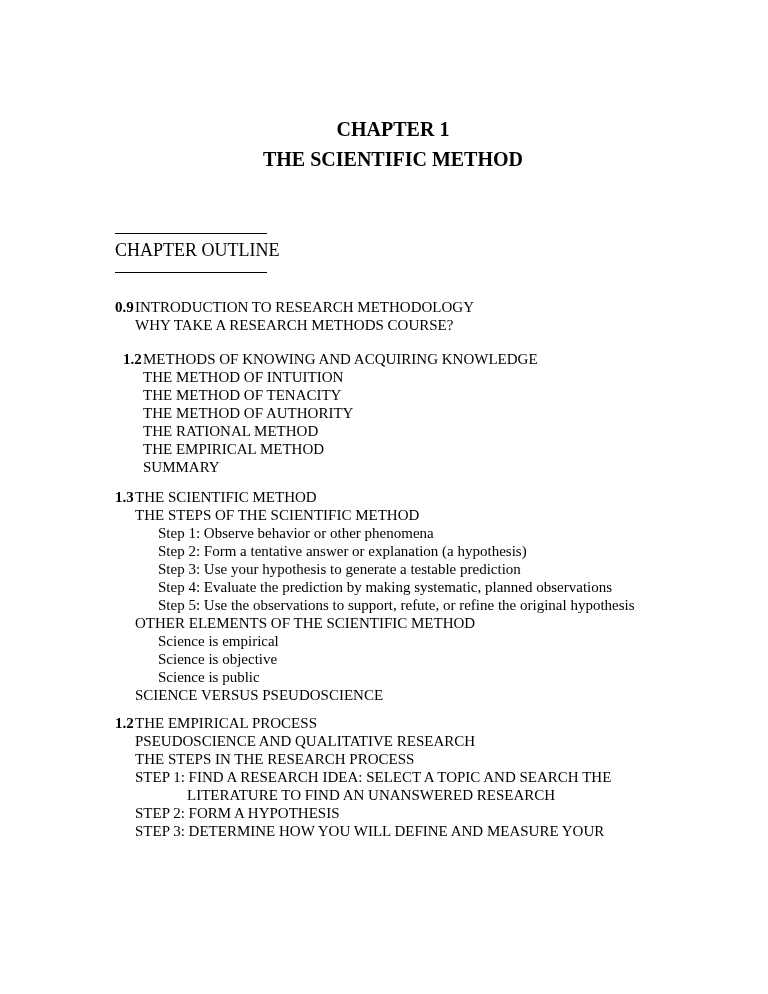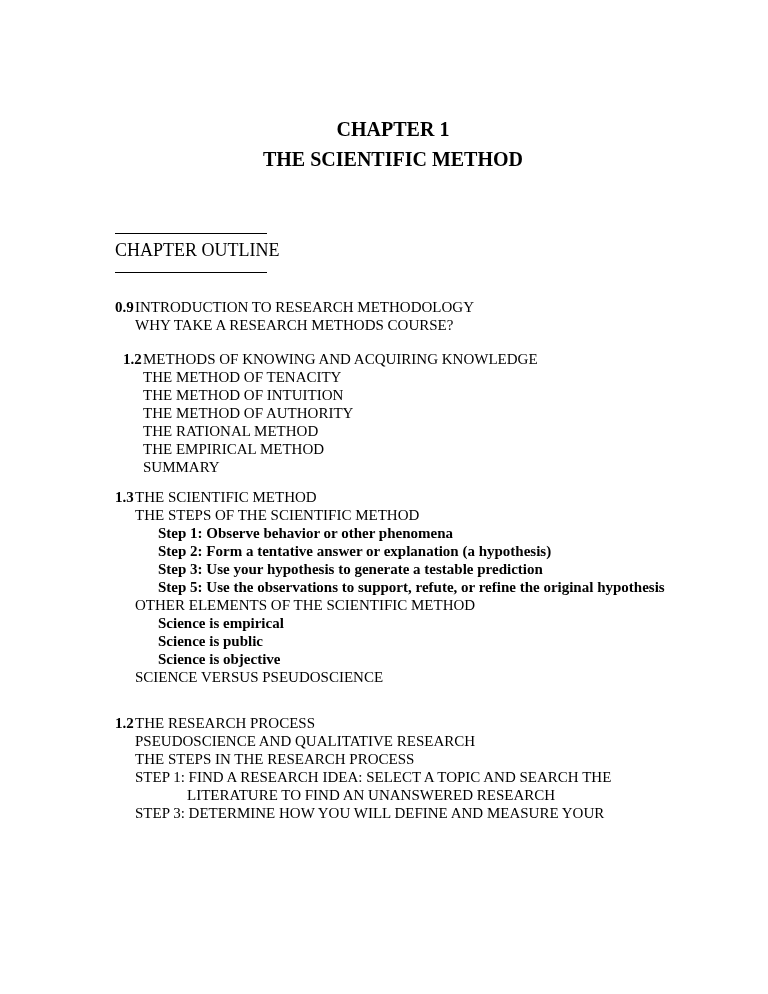--- a/index.html
+++ b/index.html
@@ -7,21 +7,21 @@
       font-family: "Liberation Serif", "DejaVu Serif", serif; color: #000; }
     .title-block { position: absolute; left: 9px; top: 114px; width: 768px; text-align: center; }
     .title-line { font-weight: bold; font-size: 20px; line-height: 30px; height: 30px; }
     .rule { position: absolute; left: 115px; width: 152px; height: 1px; background: #000; }
     .outline-heading { position: absolute; left: 115px; top: 239px; font-weight: normal; font-size: 18px; line-height: 22px; }
     .section { position: absolute; left: 115px; font-size: 15px; }
     .sec-row { position: relative; height: 18px; line-height: 18px; white-space: nowrap; }
     .sec-num { position: absolute; left: 0; font-weight: bold; }
     .sec-title { position: absolute; left: 20px; font-weight: normal; }
     .item { position: relative; height: 18px; line-height: 18px; white-space: nowrap; padding-left: 20px; }
-    .item.sub { padding-left: 43px; font-weight: bold; }
+    .item.sub { padding-left: 43px; }
     .item.cont { padding-left: 72px; }
   </style>
 </head>
 <body>
 
 <div class="title-block">
   <div class="title-line">CHAPTER 1</div>
   <div class="title-line">THE SCIENTIFIC METHOD</div>
 </div>
 
@@ -35,48 +35,50 @@
     <span class="sec-title">INTRODUCTION TO RESEARCH METHODOLOGY</span>
   </div>
   <div class="item">WHY TAKE A RESEARCH METHODS COURSE?</div>
 </div>
 
 <div class="section" style="top:350px;margin-left:8px;">
   <div class="sec-row">
     <span class="sec-num">1.2</span>
     <span class="sec-title">METHODS OF KNOWING AND ACQUIRING KNOWLEDGE</span>
   </div>
+  <div class="item">THE METHOD OF INTUITION</div>
   <div class="item">THE METHOD OF TENACITY</div>
-  <div class="item">THE METHOD OF INTUITION</div>
   <div class="item">THE METHOD OF AUTHORITY</div>
   <div class="item">THE RATIONAL METHOD</div>
   <div class="item">THE EMPIRICAL METHOD</div>
   <div class="item">SUMMARY</div>
 </div>
 
 <div class="section" style="top:488px;">
   <div class="sec-row">
     <span class="sec-num">1.3</span>
     <span class="sec-title">THE SCIENTIFIC METHOD</span>
   </div>
   <div class="item">THE STEPS OF THE SCIENTIFIC METHOD</div>
   <div class="item sub">Step 1: Observe behavior or other phenomena</div>
   <div class="item sub">Step 2: Form a tentative answer or explanation (a hypothesis)</div>
   <div class="item sub">Step 3: Use your hypothesis to generate a testable prediction</div>
+  <div class="item sub">Step 4: Evaluate the prediction by making systematic, planned observations</div>
   <div class="item sub">Step 5: Use the observations to support, refute, or refine the original hypothesis</div>
   <div class="item">OTHER ELEMENTS OF THE SCIENTIFIC METHOD</div>
   <div class="item sub">Science is empirical</div>
+  <div class="item sub">Science is objective</div>
   <div class="item sub">Science is public</div>
-  <div class="item sub">Science is objective</div>
   <div class="item">SCIENCE VERSUS PSEUDOSCIENCE</div>
 </div>
 
 <div class="section" style="top:714px;">
   <div class="sec-row">
     <span class="sec-num">1.2</span>
-    <span class="sec-title">THE RESEARCH PROCESS</span>
+    <span class="sec-title">THE EMPIRICAL PROCESS</span>
   </div>
   <div class="item">PSEUDOSCIENCE AND QUALITATIVE RESEARCH</div>
   <div class="item">THE STEPS IN THE RESEARCH PROCESS</div>
   <div class="item">STEP 1: FIND A RESEARCH IDEA: SELECT A TOPIC AND SEARCH THE</div>
   <div class="item cont">LITERATURE TO FIND AN UNANSWERED RESEARCH</div>
+  <div class="item">STEP 2: FORM A HYPOTHESIS</div>
   <div class="item">STEP 3: DETERMINE HOW YOU WILL DEFINE AND MEASURE YOUR</div>
 </div>
 
 </body></html>

